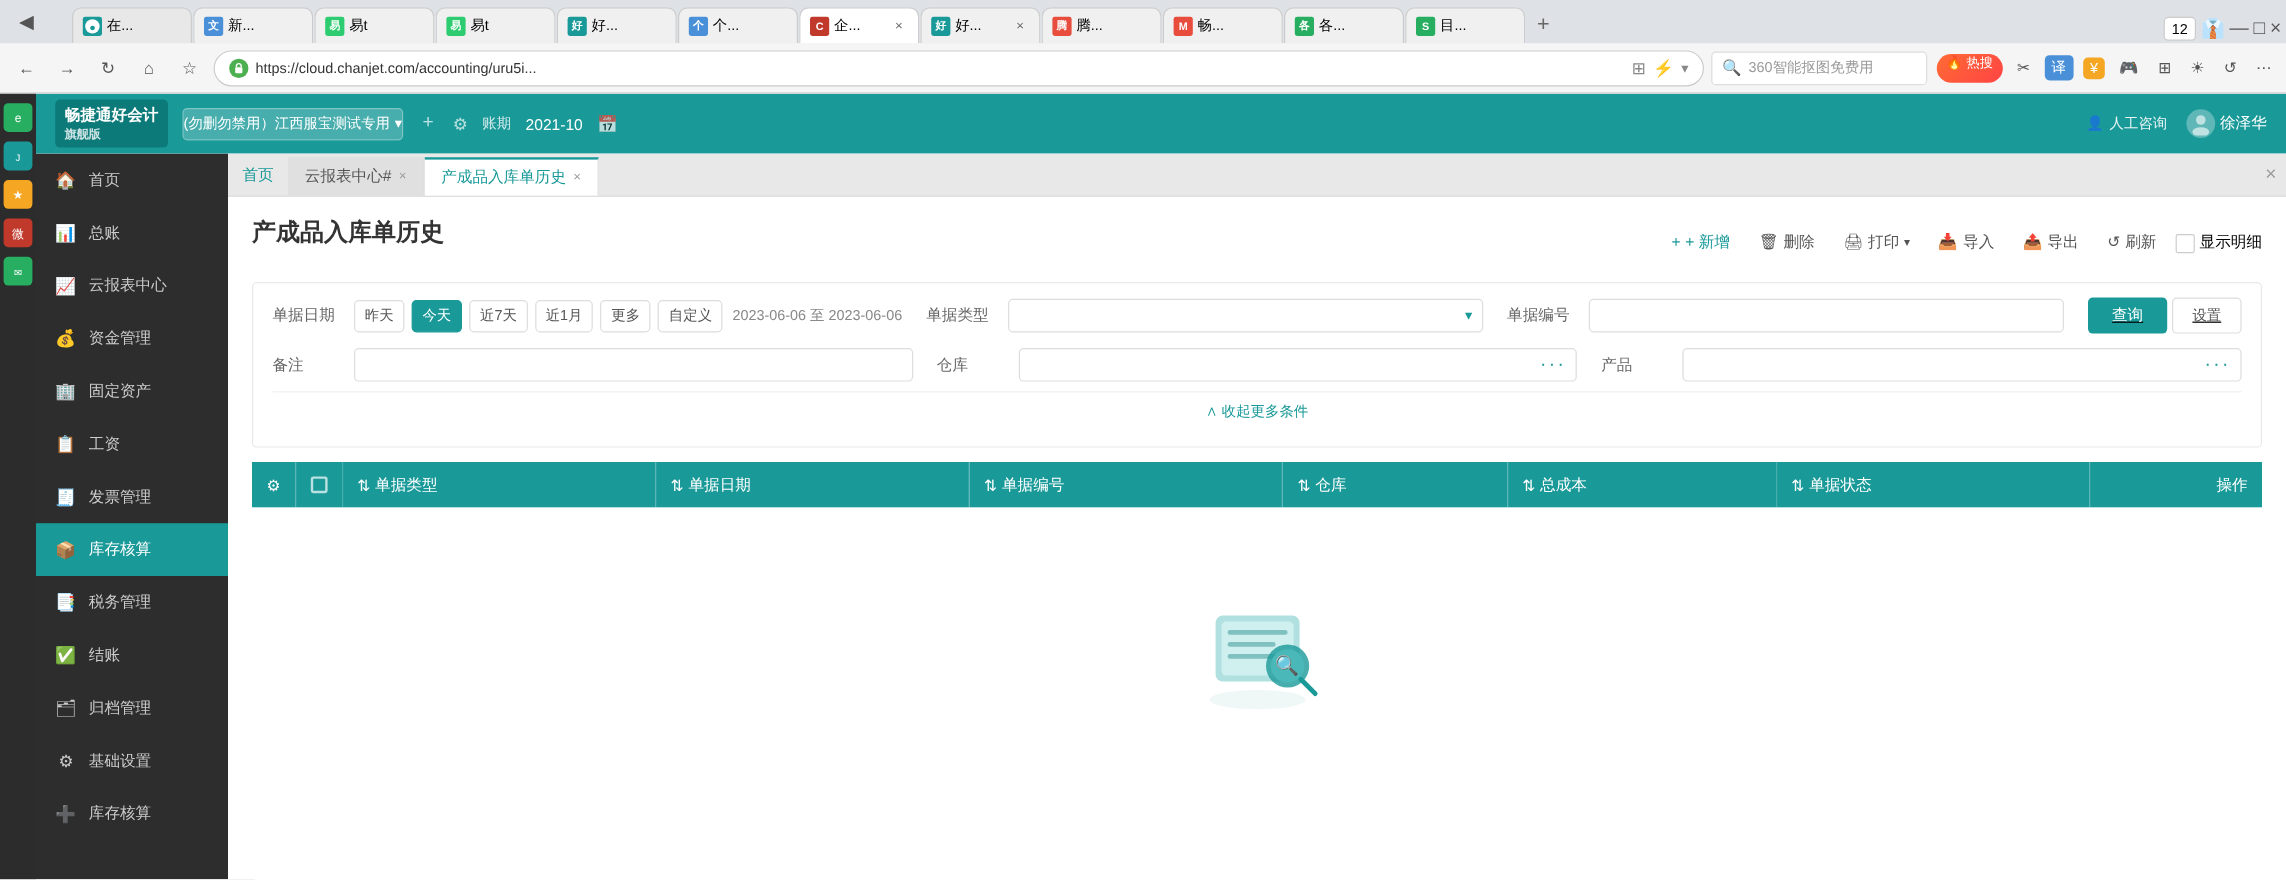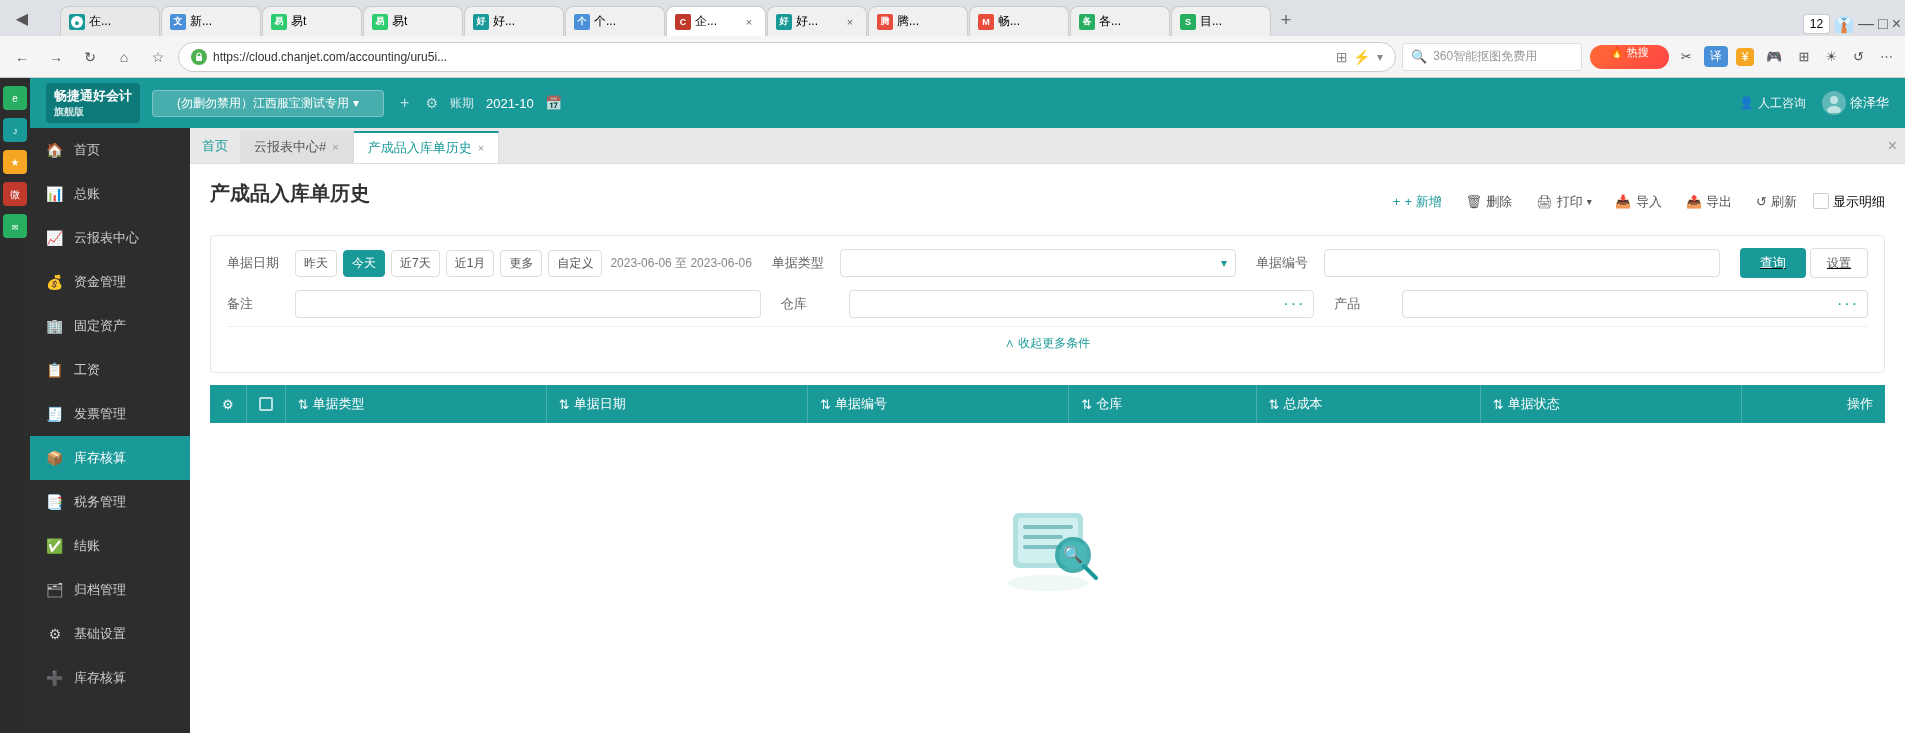--- a/index.html
+++ b/index.html
@@ -17,37 +17,37 @@
     .tab-close { width: 16px; height: 16px; border-radius: 50%; display: flex; align-items: center; justify-content: center; font-size: 11px; color: #666; flex-shrink: 0; }
     .new-tab-btn { width: 28px; height: 28px; display: flex; align-items: center; justify-content: center; font-size: 18px; color: #666; cursor: pointer; margin-bottom: 2px; }
     .tab-actions { display: flex; align-items: center; gap: 4px; margin-left: auto; margin-bottom: 2px; padding-right: 4px; }
 
     
     .address-bar { height: 42px; background: #f5f5f5; display: flex; align-items: center; padding: 0 8px; gap: 6px; border-bottom: 1px solid #ccc; flex-shrink: 0; }
     .nav-btn { width: 28px; height: 28px; border-radius: 50%; display: flex; align-items: center; justify-content: center; cursor: pointer; color: #555; font-size: 14px; }
     .url-bar { flex: 1; height: 30px; background: #fff; border-radius: 15px; border: 1px solid #ccc; display: flex; align-items: center; padding: 12px 12px; font-size: 12px; color: #333; gap: 6px; }
     .url-text { flex: 1; overflow: hidden; text-overflow: ellipsis; white-space: nowrap; }
     .toolbar-right { display: flex; align-items: center; gap: 8px; }
-    .hot-search { background: linear-gradient(135deg, #ff6b35, #ff4444); color: white; border: none; border-radius: 12px; height: 24px; padding: 0 20px; font-size: 11px; }
+    .hot-search { background: linear-gradient(135deg, #ff6b35, #ff4444); color: white; border: none; border-radius: 12px; height: 24px; padding: 0 8px; font-size: 11px; }
 
     
     .app-content { flex: 1; display: flex; overflow: hidden; }
 
     
     .icon-bar { width: 30px; background: #2c2c2c; display: flex; flex-direction: column; align-items: center; padding: 8px 0; gap: 8px; flex-shrink: 0; }
     .icon-bar-item { width: 24px; height: 24px; border-radius: 4px; display: flex; align-items: center; justify-content: center; cursor: pointer; font-size: 14px; }
 
     
     .main-app { flex: 1; display: flex; flex-direction: column; overflow: hidden; background: #f5f5f5; }
 
     
     .app-header { height: 50px; background: #1a9999; display: flex; align-items: center; padding: 0 16px; gap: 12px; flex-shrink: 0; }
     .logo-area { display: flex; gap: 8px; }
     .logo-box { background: #0d7a7a; color: white; padding: 4px 8px; border-radius: 4px; font-size: 13px; font-weight: bold; }
-    .company-selector { background: rgba(255,255,255,0.2); color: white; border: 1px solid rgba(255,255,255,0.3); border-radius: 4px; padding: 4px 24px; font-size: 12px; display: flex; align-items: center; gap: 4px; cursor: pointer; }
+    .company-selector { background: rgba(255,255,255,0.2); color: white; border: 1px solid rgba(255,255,255,0.3); border-radius: 4px; padding: 4px 0; font-size: 12px; display: flex; align-items: center; gap: 4px; cursor: pointer; }
     .header-right { margin-left: auto; display: flex; align-items: center; gap: 16px; color: white; font-size: 13px; }
     .period-label { color: rgba(255,255,255,0.8); font-size: 12px; }
     .period-value { color: white; font-size: 13px; }
     .header-user { display: flex; align-items: center; gap: 4px; cursor: pointer; }
     .user-icon { width: 24px; height: 24px; border-radius: 50%; background: rgba(255,255,255,0.3); display: flex; align-items: center; justify-content: center; font-size: 12px; color: white; }
     .support-link { color: rgba(255,255,255,0.9); font-size: 12px; cursor: pointer; display: flex; align-items: center; gap: 4px; }
 
     
     .app-body { flex: 1; display: flex; overflow: hidden; }
 
@@ -394,21 +394,21 @@
                   <span>导入</span>
                 </div>
                 <div class="toolbar-btn-item">
                   <span>📤</span>
                   <span>导出</span>
                 </div>
                 <div class="toolbar-btn-item">
                   <span>↺</span>
                   <span>刷新</span>
                 </div>
-                <div style="display:flex;align-items:flex-start;gap:4px;">
+                <div style="display:flex;align-items:flex-end;gap:4px;">
                   <div style="width:16px;height:16px;border:1px solid #ccc;border-radius:2px;"></div>
                   <span>显示明细</span>
                 </div>
               </div>
             </div>
 
             <div class="search-section">
               <div class="search-row">
 
                 <div class="search-field">

